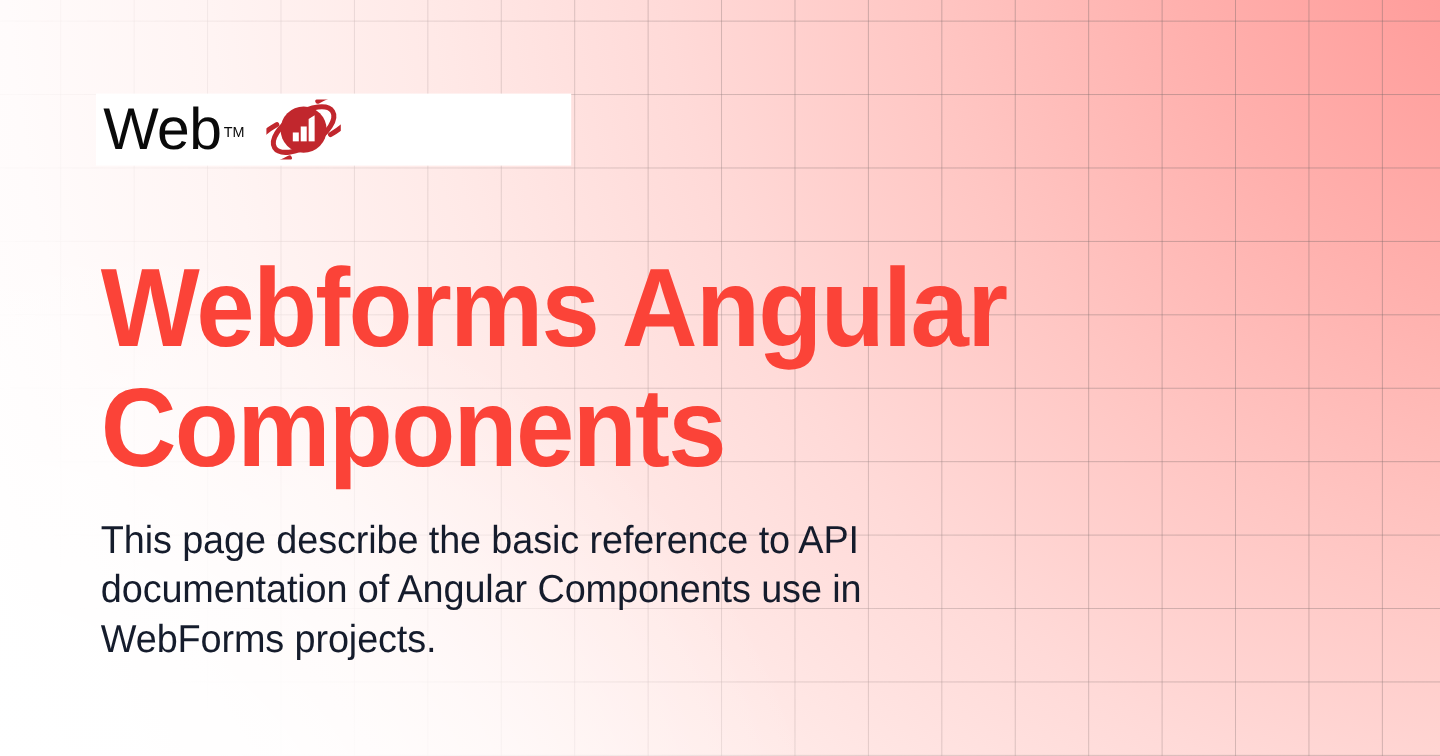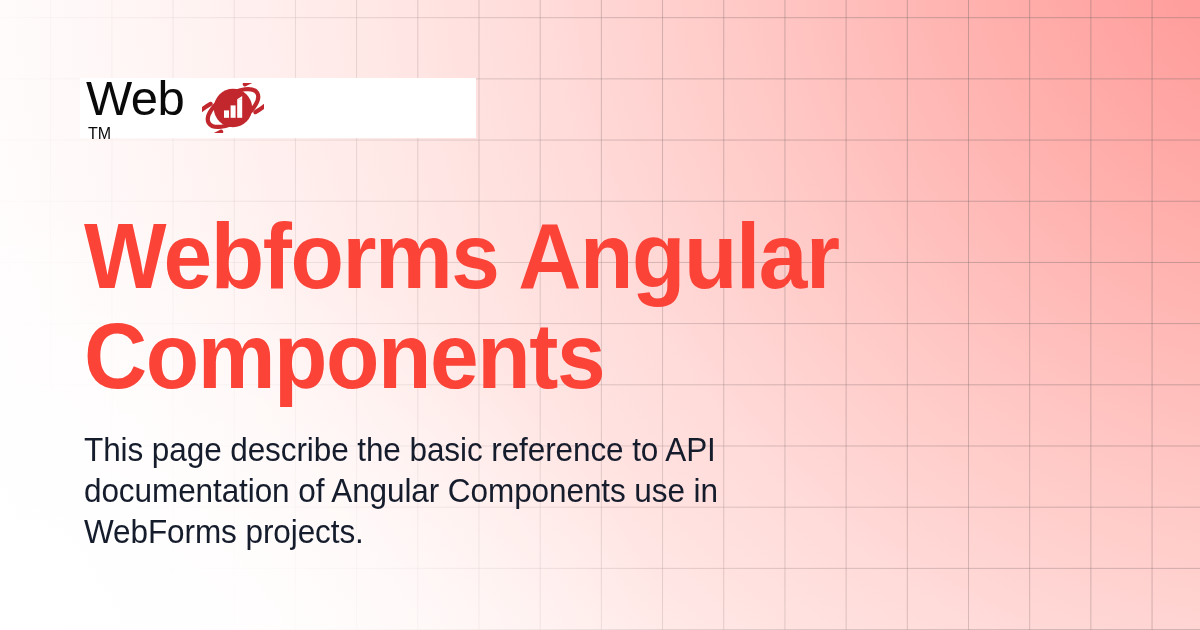--- a/index.html
+++ b/index.html
@@ -101,27 +101,26 @@
   }
 
   .logo-wordmark {
     font-family: "Liberation Sans", sans-serif;
     font-size: 49px;
     line-height: 1;
     letter-spacing: -0.5px;
     color: #0a0a0a;
     white-space: nowrap;
     display: flex;
-    align-items: flex-start;
-    flex-direction: column;
+    align-items: center;
   }
   .logo-web  { font-weight: 400; }
   .logo-map  { font-weight: 700; letter-spacing: -0.5px; }
   .logo-tm {
-    font-size: 16px;
+    font-size: 12px;
     font-weight: 400;
     line-height: 1;
     margin-left: 2px;
     margin-top: 3px;
     letter-spacing: 0;
   }
 
   .logo-mark {
     margin-left: 18px;
     width: 62px;

